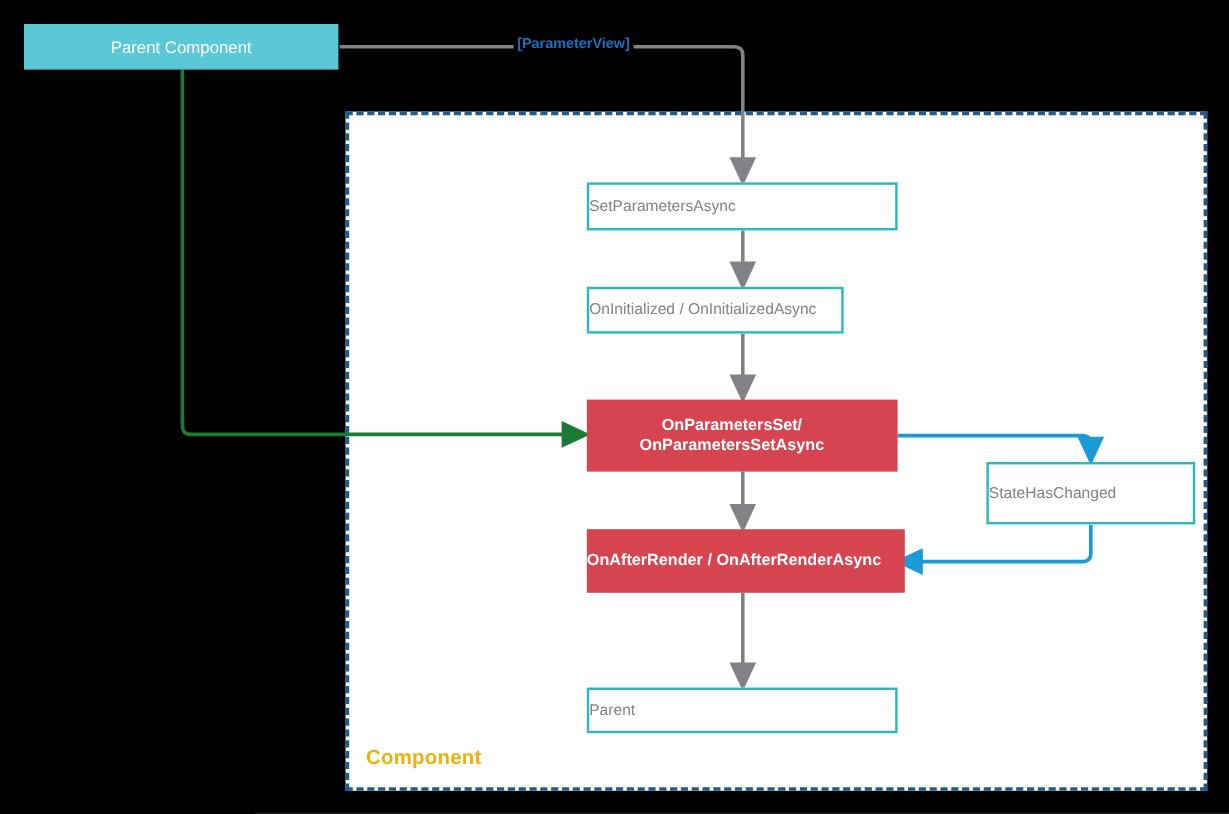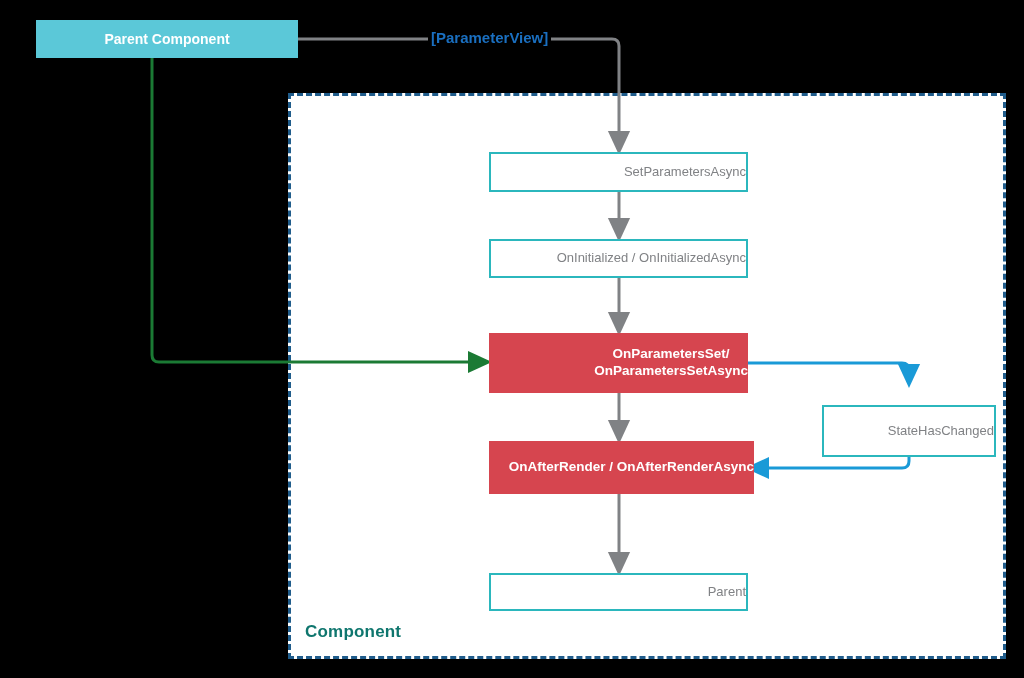--- a/index.html
+++ b/index.html
@@ -25,69 +25,69 @@
     background: #ffffff;
     border: 3px dashed #1F5C8B;
     box-sizing: border-box;
   }
   .component-caption {
     position: absolute;
     left: 305px;
     top: 622px;
     font-size: 17px;
     font-weight: bold;
-    color: #0f766e;
+    color: #eab308;
     letter-spacing: 0.2px;
     white-space: nowrap;
   }
   
   .parent-box {
     position: absolute;
-    left: 36px;
+    left: 20px;
     top: 20px;
     width: 262px;
     height: 38px;
     background: #5BC8D8;
     color: #ffffff;
     font-size: 14px;
-    font-weight: bold;
+    font-weight: normal;
     display: flex;
     align-items: center;
     justify-content: center;
     box-sizing: border-box;
   }
   
   .node {
     position: absolute;
     box-sizing: border-box;
     display: flex;
     align-items: center;
-    justify-content: flex-end;
+    justify-content: flex-start;
     text-align: center;
     line-height: 1.25;
   }
   .node.outline {
     background: #ffffff;
     border: 2px solid #2BB7BD;
     color: #808285;
     font-size: 13px;
   }
   .node.filled {
     background: #D6454F;
     border: none;
     color: #ffffff;
     font-size: 13.5px;
     font-weight: bold;
   }
   #node-setparams      { left: 489px; top: 152px; width: 259px; height: 40px; }
-  #node-oninitialized  { left: 489px; top: 239px; width: 259px; height: 39px; }
+  #node-oninitialized  { left: 489px; top: 239px; width: 214px; height: 39px; }
   #node-onparametersset{ left: 489px; top: 333px; width: 259px; height: 60px; padding-left: 44px; }
   #node-onafterrender  { left: 489px; top: 441px; width: 265px; height: 53px; }
   #node-dispose        { left: 489px; top: 573px; width: 259px; height: 38px; }
-  #node-statehaschanged{ left: 822px; top: 385px; width: 174px; height: 52px; margin-top: 20px; }
+  #node-statehaschanged{ left: 822px; top: 385px; width: 174px; height: 52px; }
 
   
   #wires {
     position: absolute;
     left: 0;
     top: 0;
     width: 1024px;
     height: 678px;
     pointer-events: none;
   }
@@ -97,21 +97,21 @@
     top: 196px;
     font-size: 13.5px;
     font-weight: bold;
     color: #1B7A34;
     white-space: nowrap;
   }
   .param-label {
     position: absolute;
     left: 428px;
     top: 29px;
-    font-size: 15px;
+    font-size: 12px;
     font-weight: bold;
     color: #1A6FC0;
     background: #000000;
     padding: 0 3px;
     white-space: nowrap;
   }
 </style>
 </head>
 <body>
 

